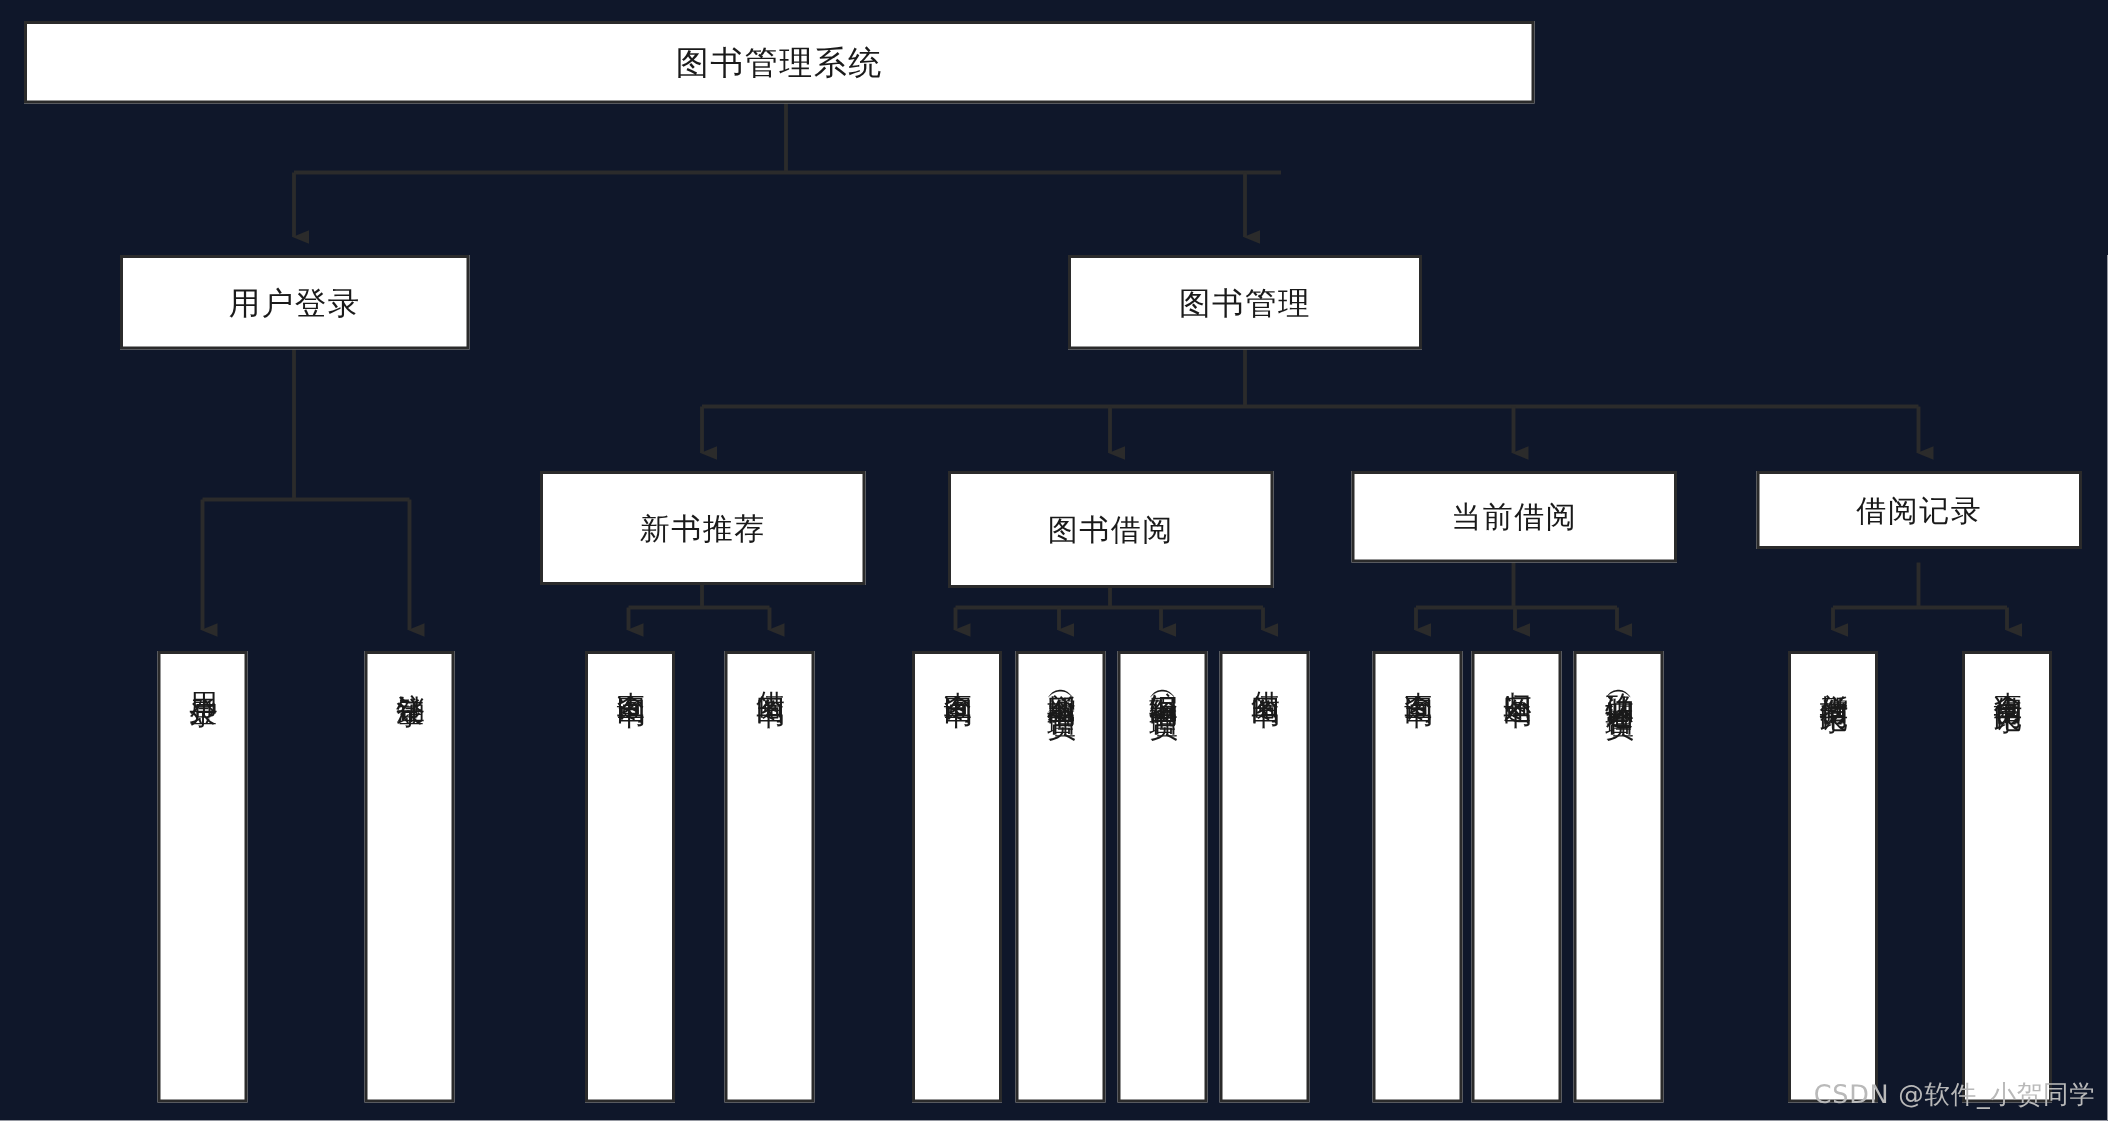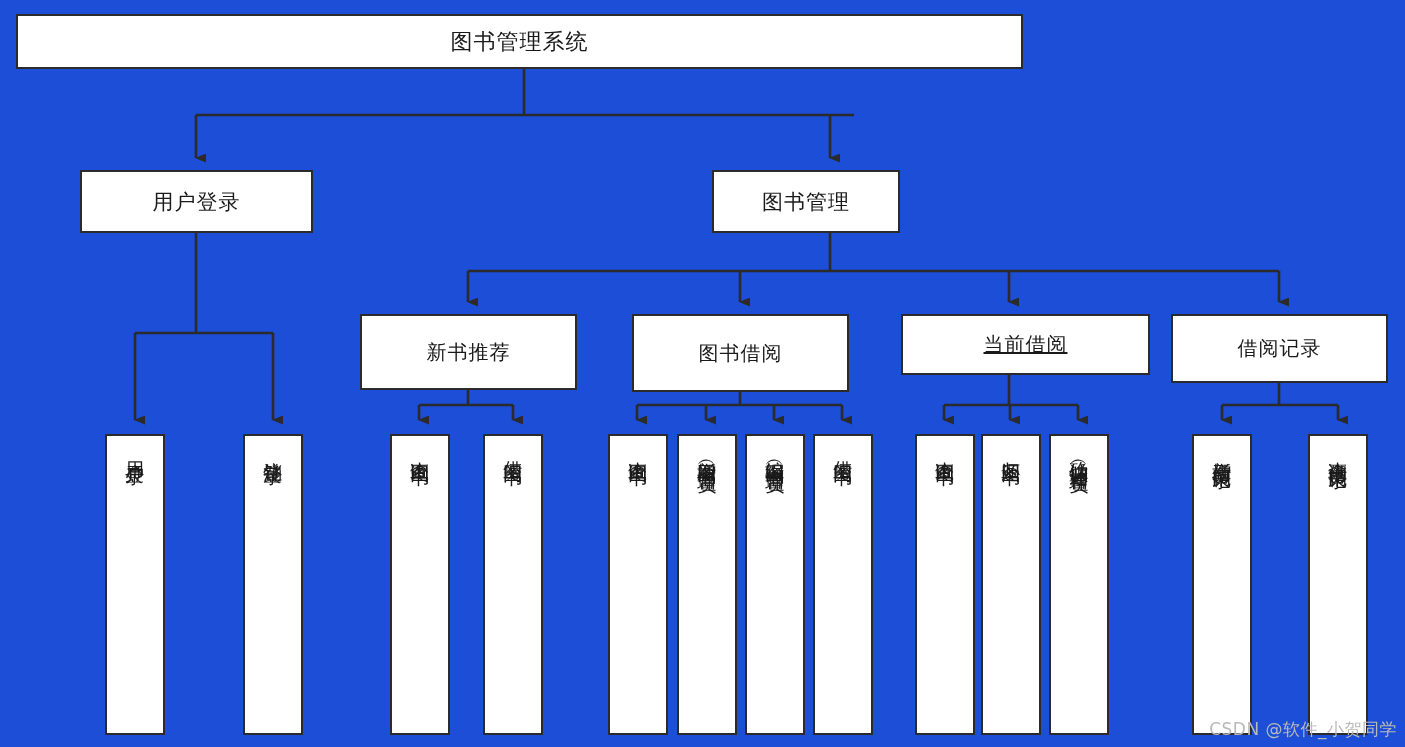--- a/index.html
+++ b/index.html
@@ -7,21 +7,21 @@
     padding: 0;
     background: #ffffff;
   }
   body {
     font-family: "DejaVu Sans", "Liberation Sans", sans-serif;
   }
   #canvas {
     position: relative;
     width: 1405px;
     height: 747px;
-    background: #1d4ed8;
+    background: #0f172a;
     overflow: hidden;
   }
   #wires {
     position: absolute;
     left: 0;
     top: 0;
     width: 1405px;
     height: 747px;
     pointer-events: none;
   }
@@ -126,34 +126,34 @@
     </g>
   </svg>
 
   <div class="node root" style="left:16px; top:14px; width:1007px; height:55px;">
     <span>图书管理系统</span>
   </div>
 
   <div class="node lvl1" style="left:80px; top:170px; width:233px; height:63px;">
     <span>用户登录</span>
   </div>
-  <div class="node lvl1" style="left:712px; top:170px; width:188px; height:63px;">
+  <div class="node lvl1" style="left:712px; top:170px; width:236px; height:63px;">
     <span>图书管理</span>
   </div>
 
   <div class="node lvl2" style="left:360px; top:314px; width:217px; height:76px;">
     <span>新书推荐</span>
   </div>
   <div class="node lvl2" style="left:632px; top:314px; width:217px; height:78px;">
     <span>图书借阅</span>
   </div>
-  <div class="node lvl2" style="left:901px; top:314px; width:249px; height:61px;text-decoration:underline;">
+  <div class="node lvl2" style="left:901px; top:314px; width:217px; height:61px;">
     <span>当前借阅</span>
   </div>
-  <div class="node lvl2" style="left:1171px; top:314px; width:217px; height:69px;">
+  <div class="node lvl2" style="left:1171px; top:314px; width:217px; height:52px;">
     <span>借阅记录</span>
   </div>
 
   <div class="node leaf" style="left:105px; top:434px; width:60px; height:301px;">
     <span class="vtext">用户登录</span>
   </div>
   <div class="node leaf" style="left:243px; top:434px; width:60px; height:301px;">
     <span class="vtext">注销登录</span>
   </div>
 

